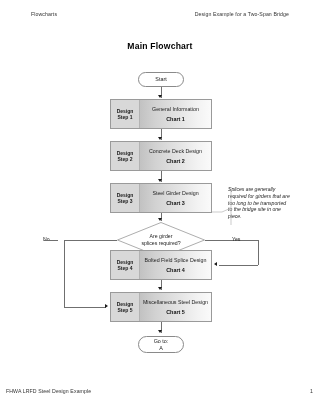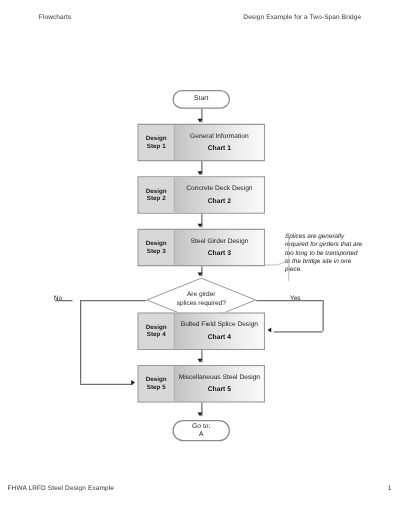--- a/index.html
+++ b/index.html
@@ -103,20 +103,21 @@
 </head>
 <body>
 
 <div class="page">
 
   <div class="runhead">
     <div class="left">Flowcharts</div>
     <div class="right">Design Example for a Two-Span Bridge</div>
   </div>
 
+  <div class="doc-title">Main Flowchart</div>
 
   <div class="node pill" style="left:138px;top:72px;width:46px;height:15px;">
     <span>Start</span>
   </div>
 
   <div class="vline" style="left:161px;top:87px;height:11px;"></div>
   <div class="arrow-d" style="left:158.4px;top:95px;"></div>
 
   <div class="node procbox" style="left:110px;top:99px;width:102px;height:30px;">
     <div class="stepcell">

